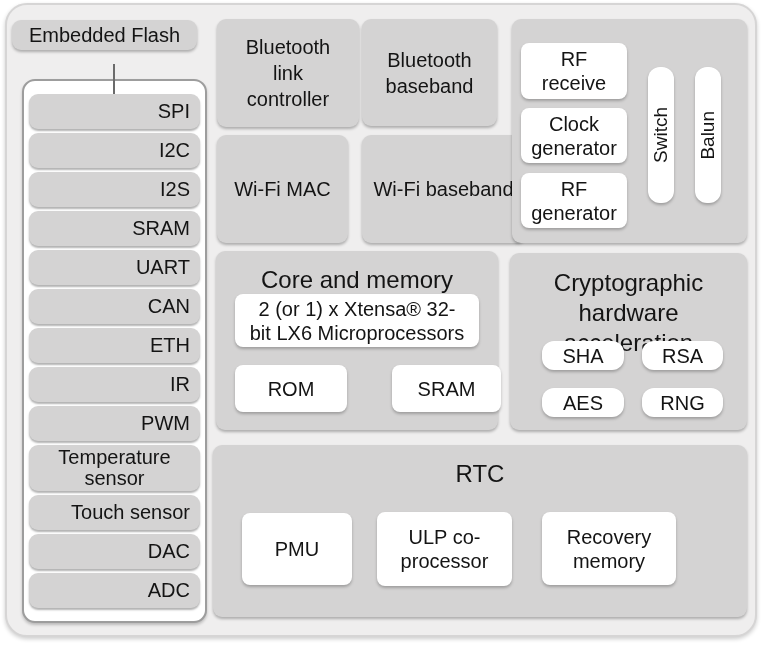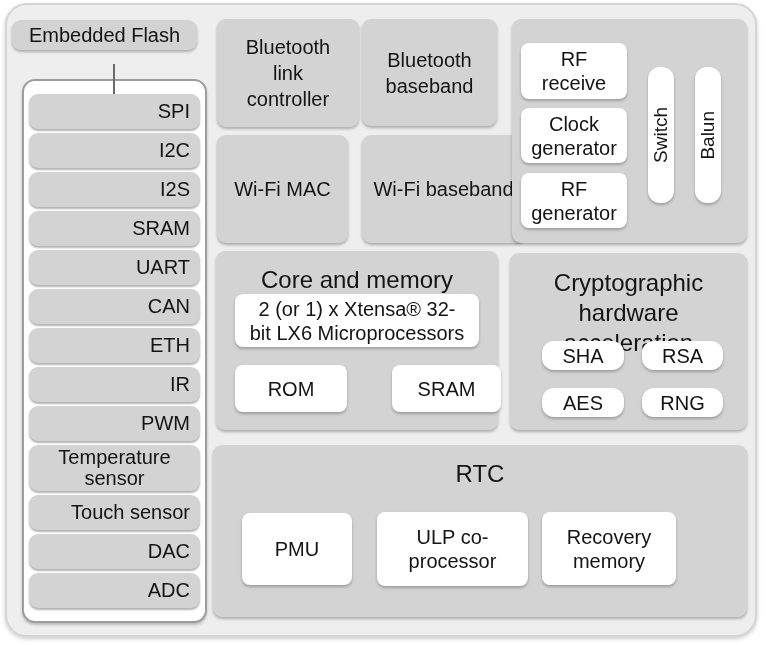--- a/index.html
+++ b/index.html
@@ -84,21 +84,21 @@
   .crypto { left:510px; top:253px; width:237px; height:177px; }
   .crypto .section-title { padding:15px 2px 0; }
   .sha { left:32px;  top:88px;  width:82px; height:29px; border-radius:12px; }
   .rsa { left:132px; top:88px;  width:81px; height:29px; border-radius:12px; }
   .aes { left:32px;  top:135px; width:82px; height:29px; border-radius:12px; }
   .rng { left:132px; top:135px; width:81px; height:29px; border-radius:12px; }
 
   
   .rtc { left:213px; top:445px; width:534px; height:172px; }
   .pmu { left:29px;  top:68px; width:110px; height:72px; }
-  .ulp { left:164px; top:67px; width:151px; height:74px; padding:0 6px; }
+  .ulp { left:164px; top:67px; width:135px; height:74px; padding:0 6px; }
   .recovery { left:329px; top:67px; width:134px; height:73px; padding:0 6px; }
 </style>
 </head>
 <body>
 
 <div class="stage">
   <div class="panel"></div>
 
   <div class="gblock flash">
     <span>Embedded Flash</span>

